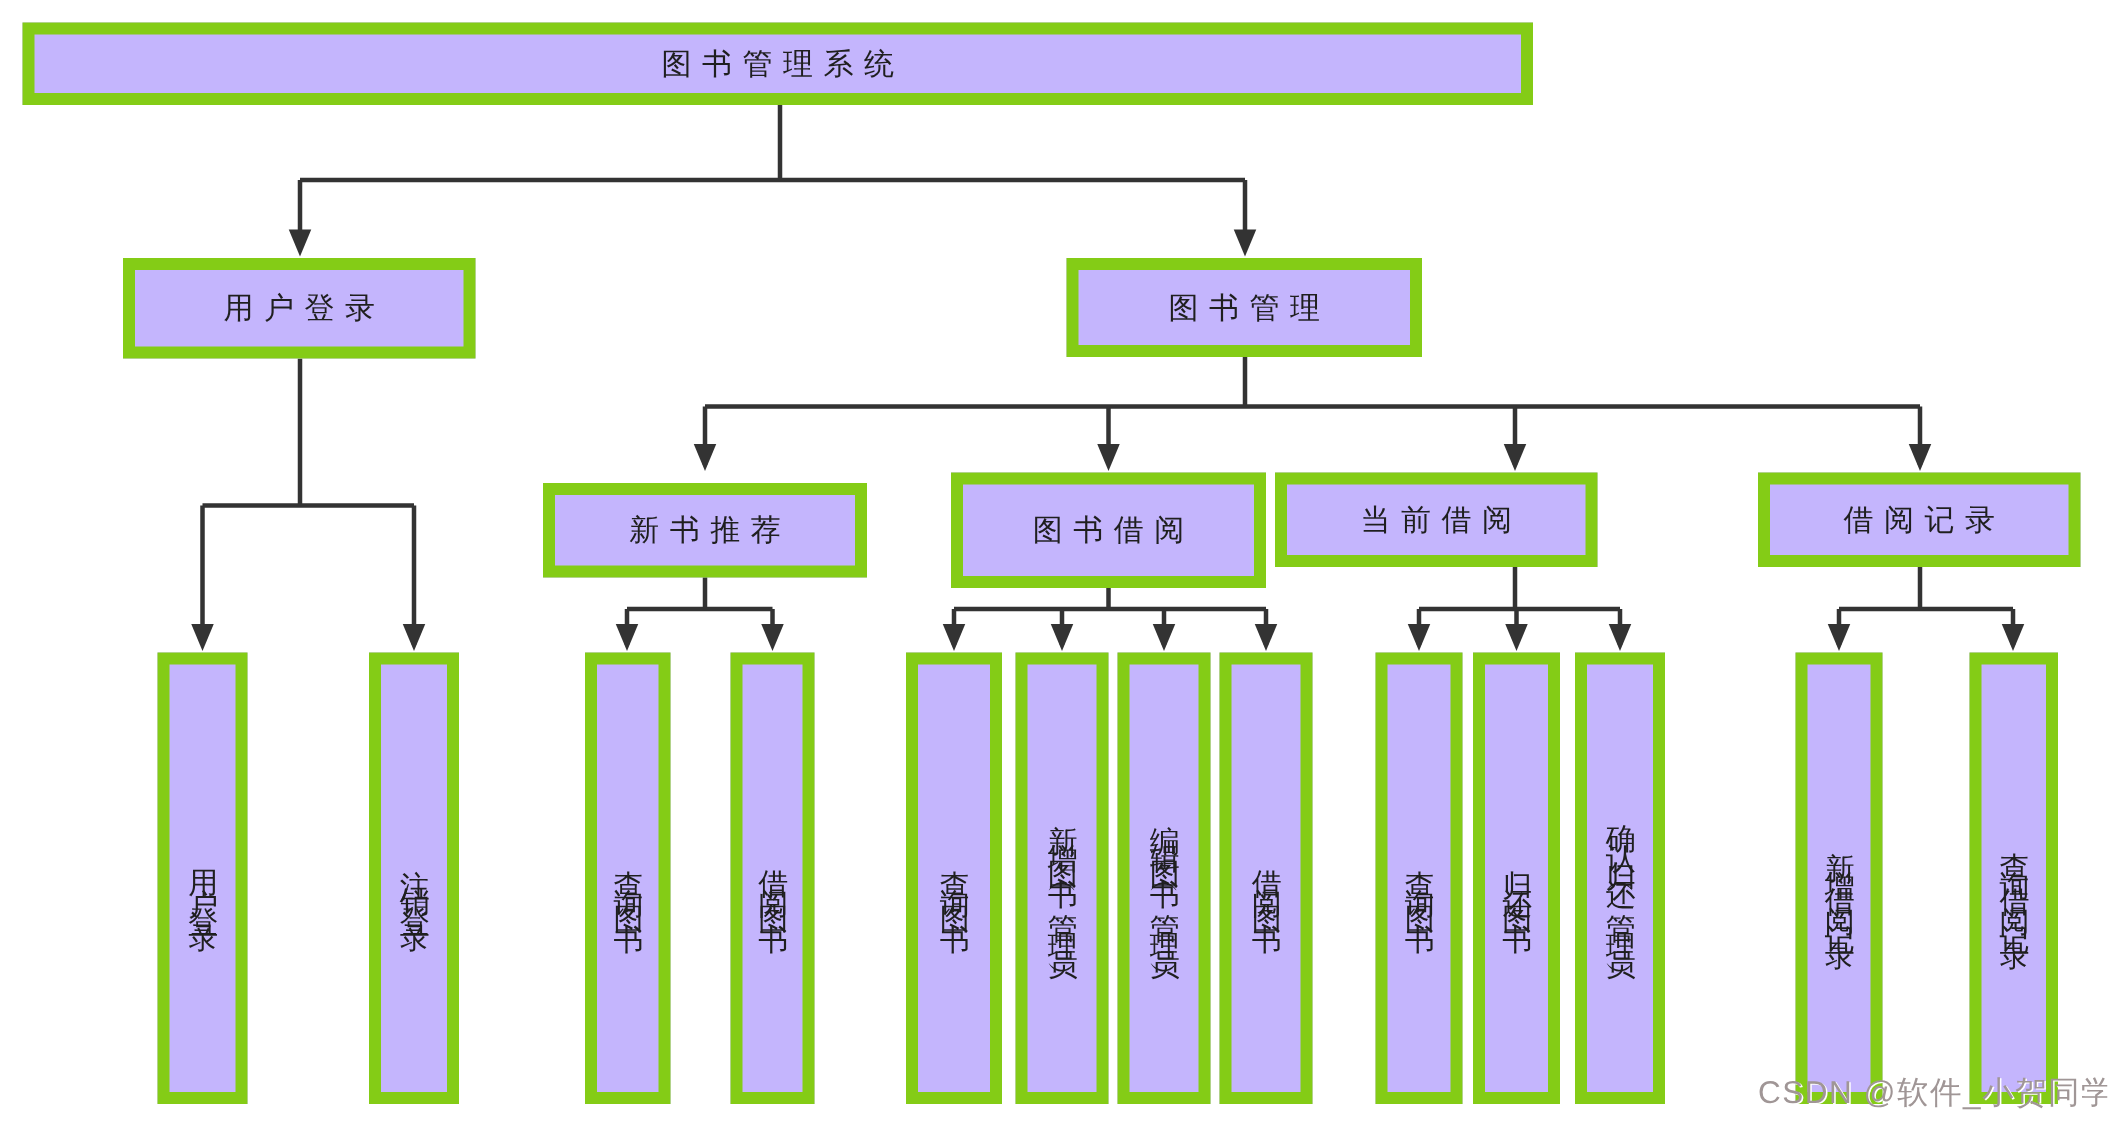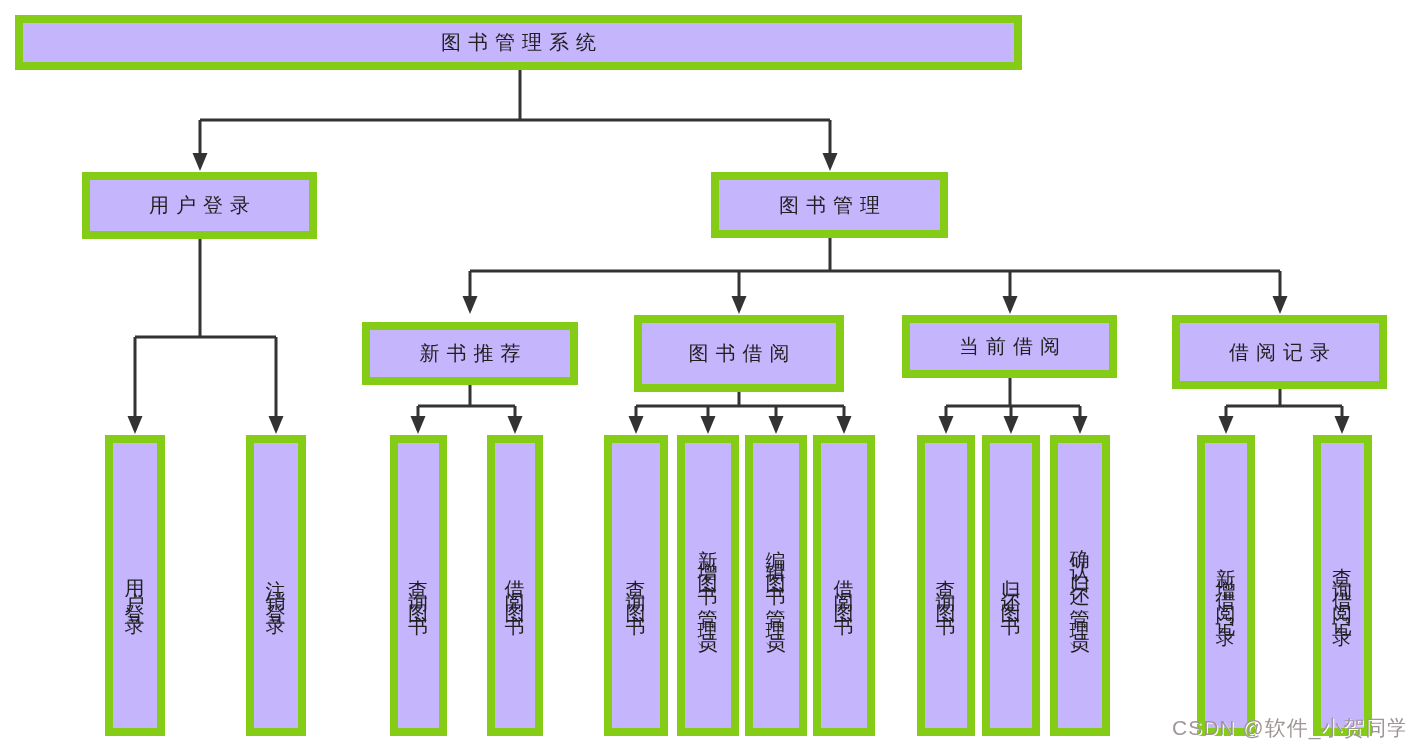--- a/index.html
+++ b/index.html
@@ -102,22 +102,22 @@
     </g>
   </svg>
 
   <div class="node" style="left:15px; top:15px; width:1007px; height:55px;">图书管理系统</div>
 
   <div class="node" style="left:82px; top:172px; width:235px; height:67px;">用户登录</div>
   <div class="node" style="left:711px; top:172px; width:237px; height:66px;">图书管理</div>
 
   <div class="node" style="left:362px; top:322px; width:216px; height:63px;">新书推荐</div>
   <div class="node" style="left:634px; top:315px; width:210px; height:77px;">图书借阅</div>
-  <div class="node" style="left:902px; top:315px; width:215px; height:63px;">当前借阅</div>
-  <div class="node" style="left:1172px; top:315px; width:215px; height:74px;">借阅记录</div>
+  <div class="node" style="left:850px; top:315px; width:215px; height:63px;">当前借阅</div>
+  <div class="node" style="left:1172px; top:315px; width:215px; height:63px;">借阅记录</div>
 
   <div class="node leaf" style="left:105px; top:435px; width:60px; height:301px;">用户登录</div>
   <div class="node leaf" style="left:246px; top:435px; width:60px; height:301px;">注销登录</div>
 
   <div class="node leaf" style="left:390px; top:435px; width:57px; height:301px;">查询图书</div>
   <div class="node leaf" style="left:487px; top:435px; width:56px; height:301px;">借阅图书</div>
 
   <div class="node leaf" style="left:604px; top:435px; width:64px; height:301px;">查询图书</div>
   <div class="node leaf" style="left:677px; top:435px; width:62px; height:301px;">新增图书（管理员）</div>
   <div class="node leaf" style="left:745px; top:435px; width:62px; height:301px;">编辑图书（管理员）</div>

